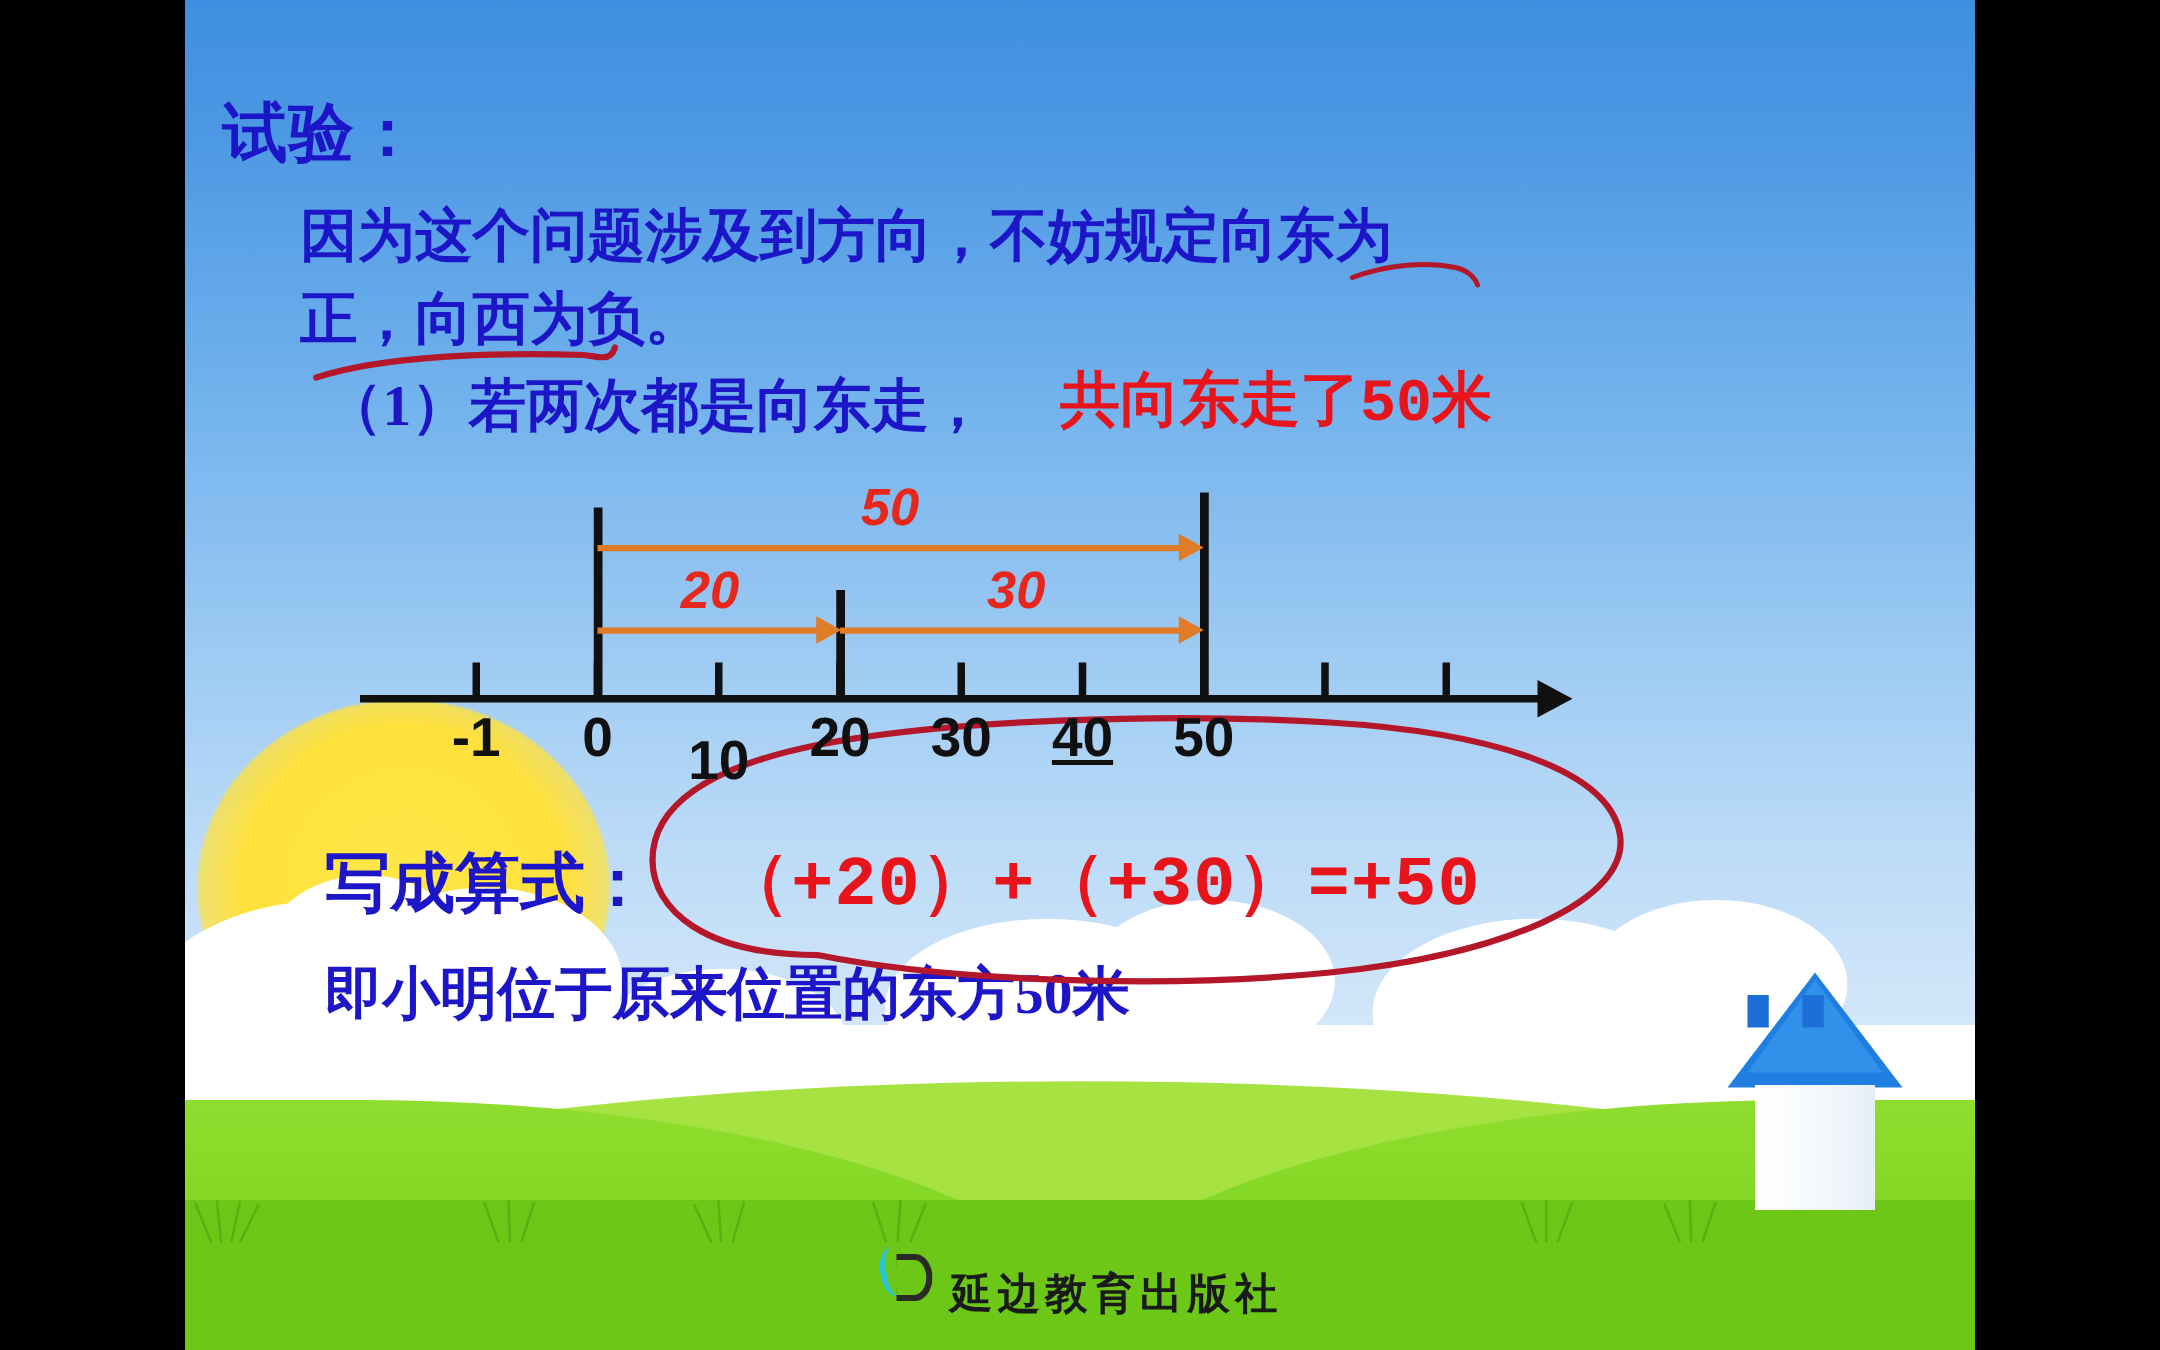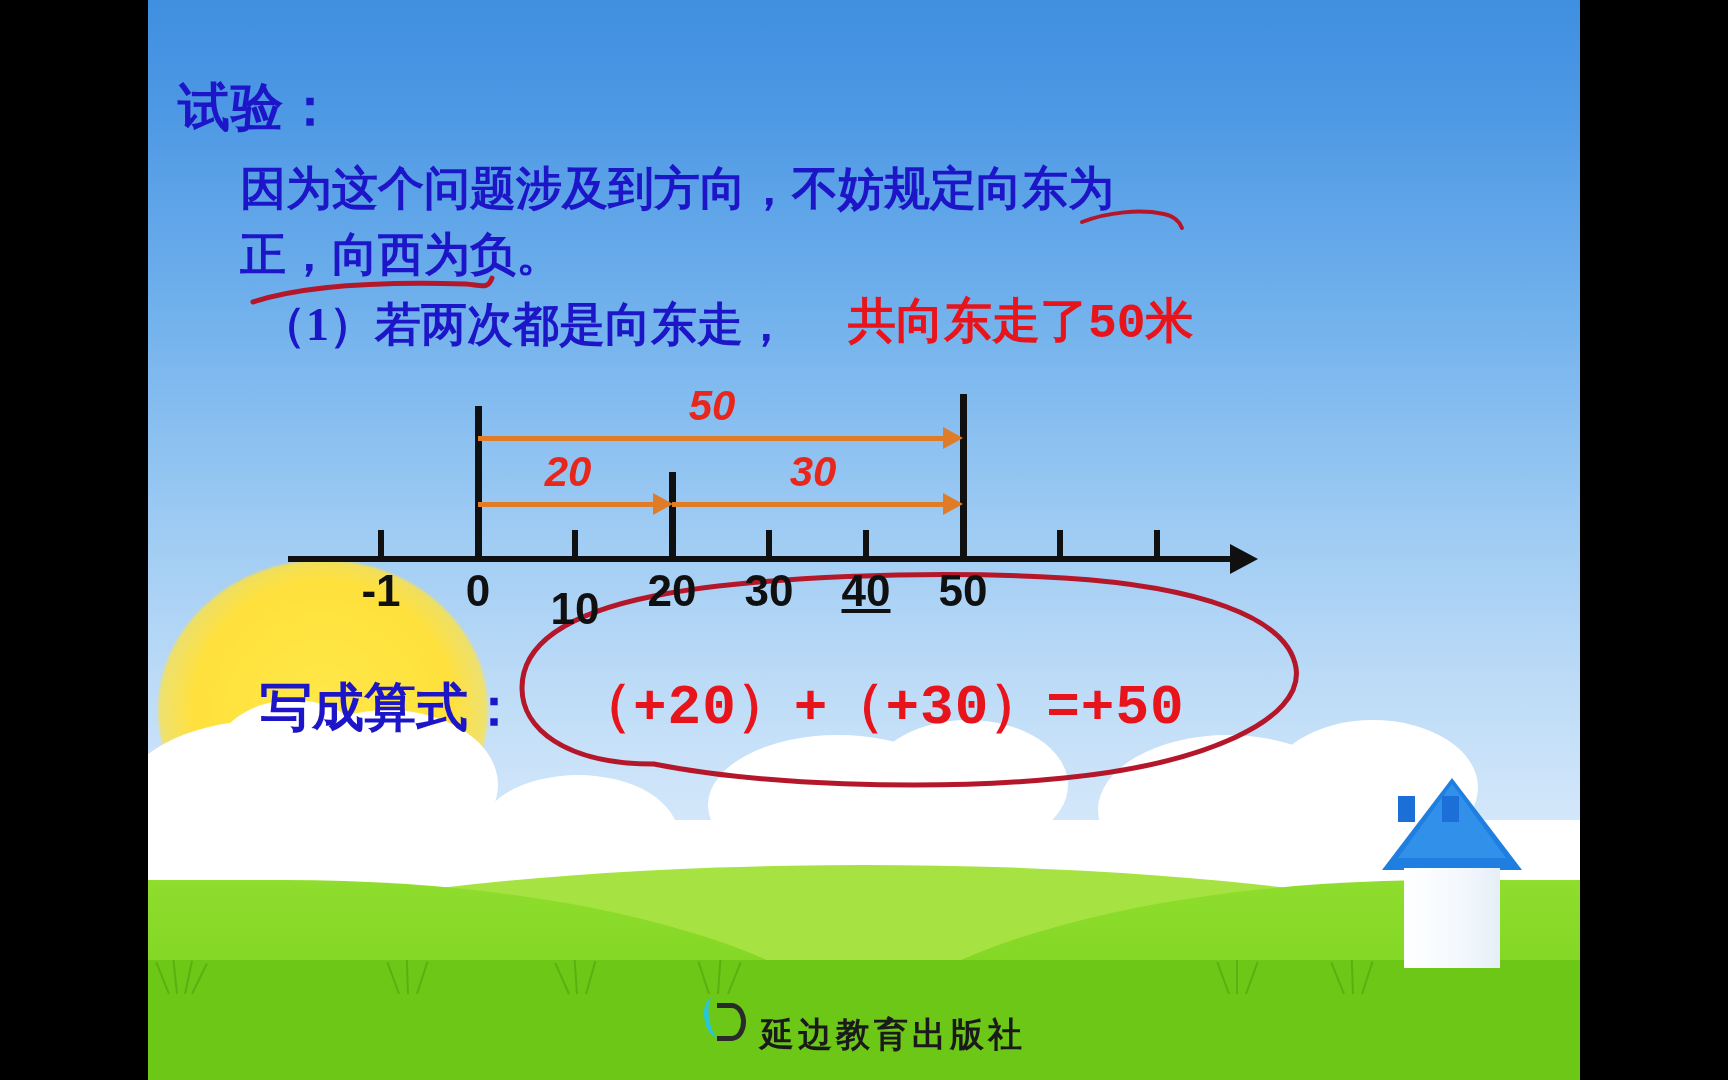--- a/index.html
+++ b/index.html
@@ -302,20 +302,21 @@
 
     <div class="txt blue" id="reason-l2">正，向西为负。</div>
     <div class="txt blue" id="reason-l1">因为这个问题涉及到方向，不妨规定向东为</div>
 
     <div class="txt blue" id="item1-blue">（1）若两次都是向东走，</div>
     <div class="txt red" id="item1-red">共向东走了50米</div>
 
     <div class="txt blue" id="formula-lbl">写成算式：</div>
     <div class="txt red" id="formula-expr">（+20）+（+30）=+50</div>
 
+    <div class="txt blue" id="conclusion">即小明位于原来位置的东方50米</div>
 
     <svg class="ink" style="left:930px; top:200px; width:130px; height:40px;" viewBox="0 0 130 40">
       <path d="M4 22 C 30 12, 62 9, 86 14 C 96 16, 102 22, 104 28" fill="none" stroke="#b5172a" stroke-width="4" stroke-linecap="round"></path>
     </svg>
 
     <svg class="ink" style="left:100px; top:268px; width:290px; height:48px;" viewBox="0 0 290 48">
       <path d="M5 34 C 60 16, 150 14, 218 16 C 232 17, 240 22, 244 10" fill="none" stroke="#b5172a" stroke-width="5" stroke-linecap="round"></path>
     </svg>
 
     <svg class="ink" style="left:356px; top:568px; width:820px; height:240px;" viewBox="0 0 820 240">

